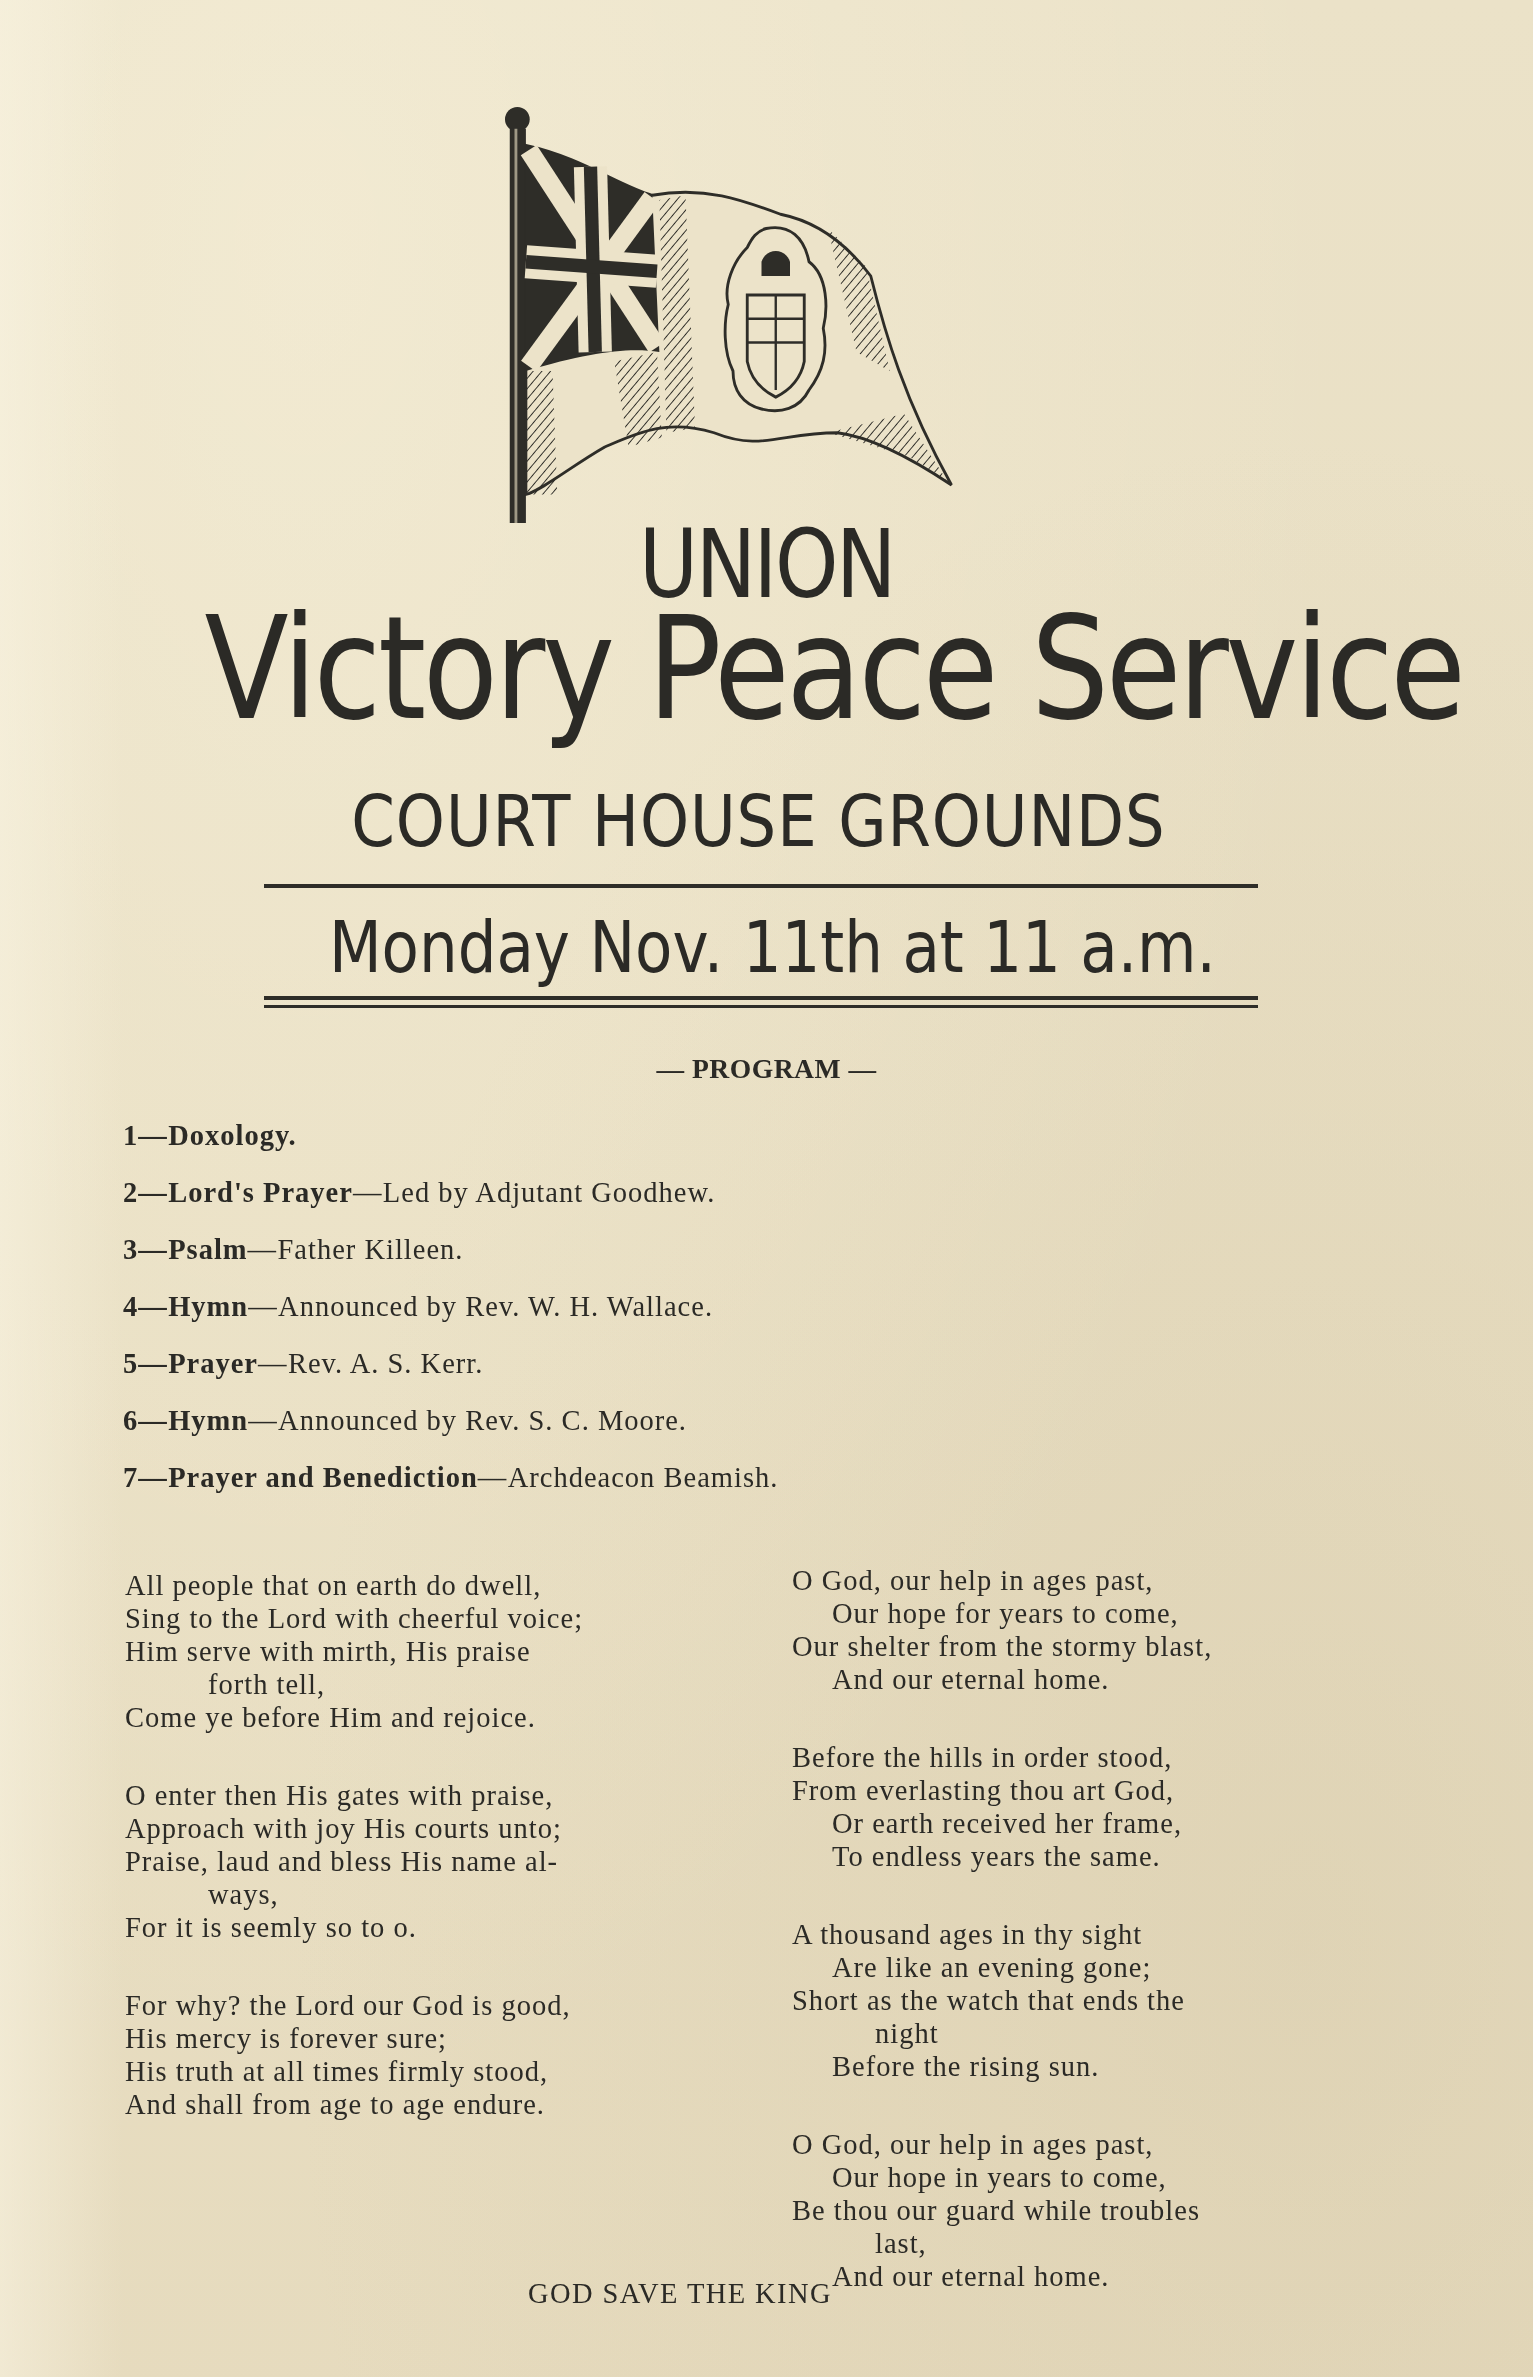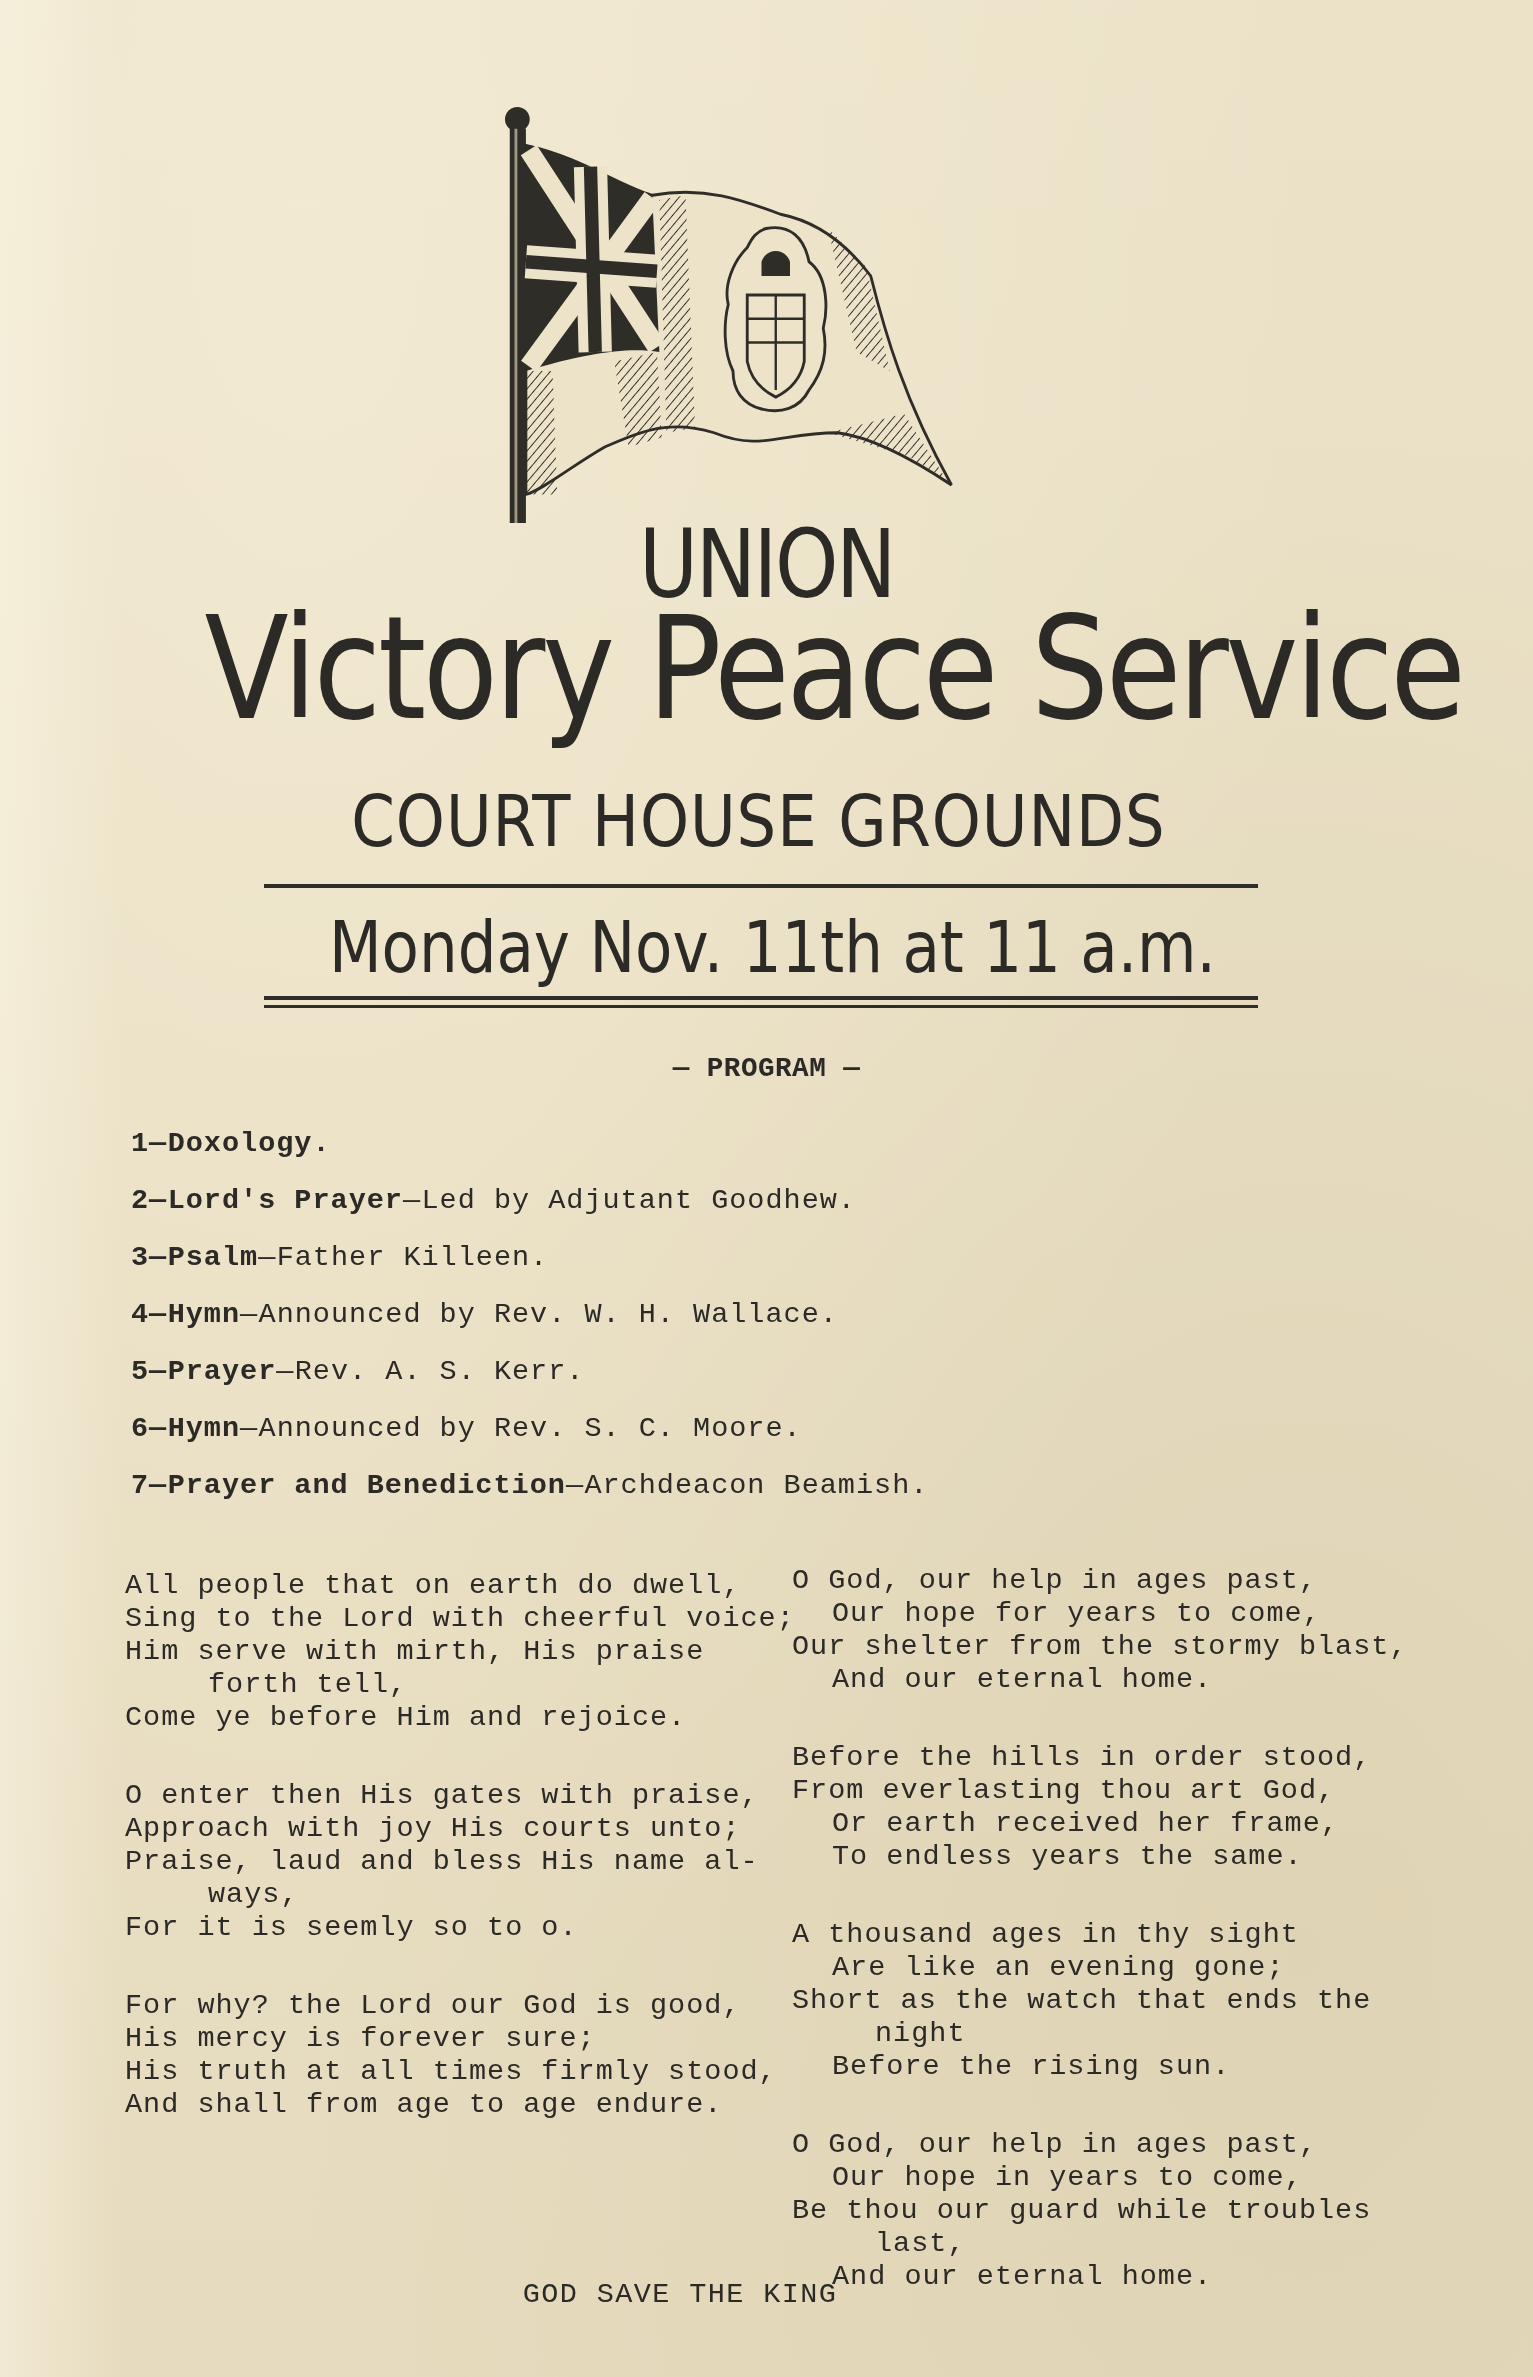--- a/index.html
+++ b/index.html
@@ -17,21 +17,21 @@
       linear-gradient(180deg, #ebe2c8 0%, #e8dec2 50%, #e6dbbe 100%);
   }
   .fold {
     position: absolute; left: 0; top: 0; width: 124px; height: 2441px;
     background: linear-gradient(90deg, rgba(250,245,228,0.55), rgba(250,245,228,0));
   }
   .flag-wrap { position: absolute; left: 495px; top: 105px; width: 514px; height: 418px; }
   .flag-wrap svg { width: 100%; height: 100%; }
 
   .sans { font-family: "DejaVu Sans", sans-serif; font-weight: 400; }
-  .serif { font-family: Liberation Mono, monospace; }
+  .serif { font-family: Liberation Serif, serif; }
 
   .h-union {
     position: absolute; left: 0; width: 1533px; top: 509px;
     text-align: center; font-size: 95px; letter-spacing: -2.9px; transform: scaleX(0.85);
   }
   .h-title {
     position: absolute; left: 114px; top: 585px; width: 1293px;
     text-align: center; font-size: 143px; letter-spacing: -3.8px; white-space: nowrap;
     transform: scaleX(0.86); transform-origin: center;
   }
@@ -44,21 +44,21 @@
   .h-date {
     position: absolute; left: 259px; top: 906px; width: 999px;
     text-align: center; font-size: 71px; white-space: nowrap;
     transform: scaleX(0.86); transform-origin: center;
   }
 
   .program-title {
     position: absolute; left: 0; width: 1533px; top: 1053px;
     text-align: center; font-size: 27.6px; font-weight: 700; letter-spacing: 0.5px;
   }
-  .program-list { position: absolute; left: 119px; top: 1115px; list-style: none; margin: 12px; padding: 0; }
+  .program-list { position: absolute; left: 119px; top: 1115px; list-style: none; margin: 4px; padding: 0; }
   .program-list li {
     font-size: 28.5px; height: 57px; line-height: 33px; white-space: nowrap;
     letter-spacing: 1px;
   }
   .program-list .num, .program-list .item { font-weight: 700; }
   .program-list .leader { letter-spacing: 1.4px; }
 
   .col { position: absolute; margin-top: 40px; }
   .col-left { left: 125px; top: 1529px; }
   .col-right { left: 792px; top: 1524px; }

